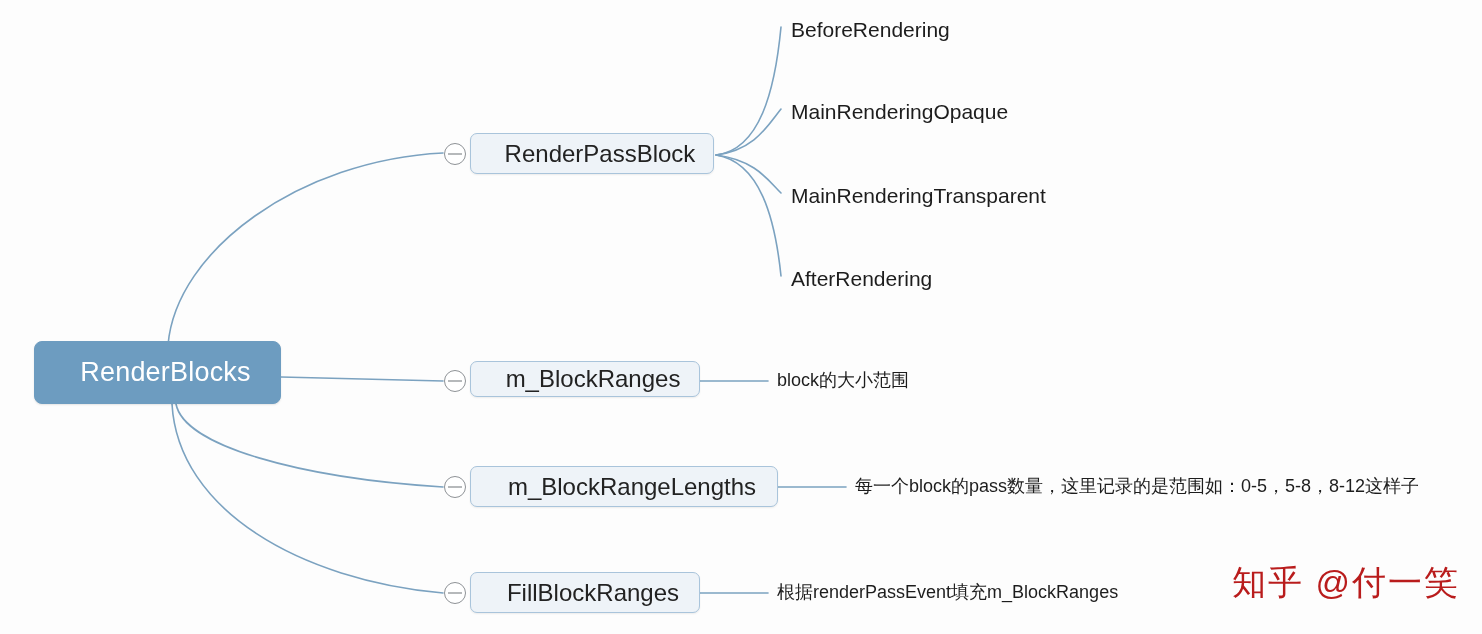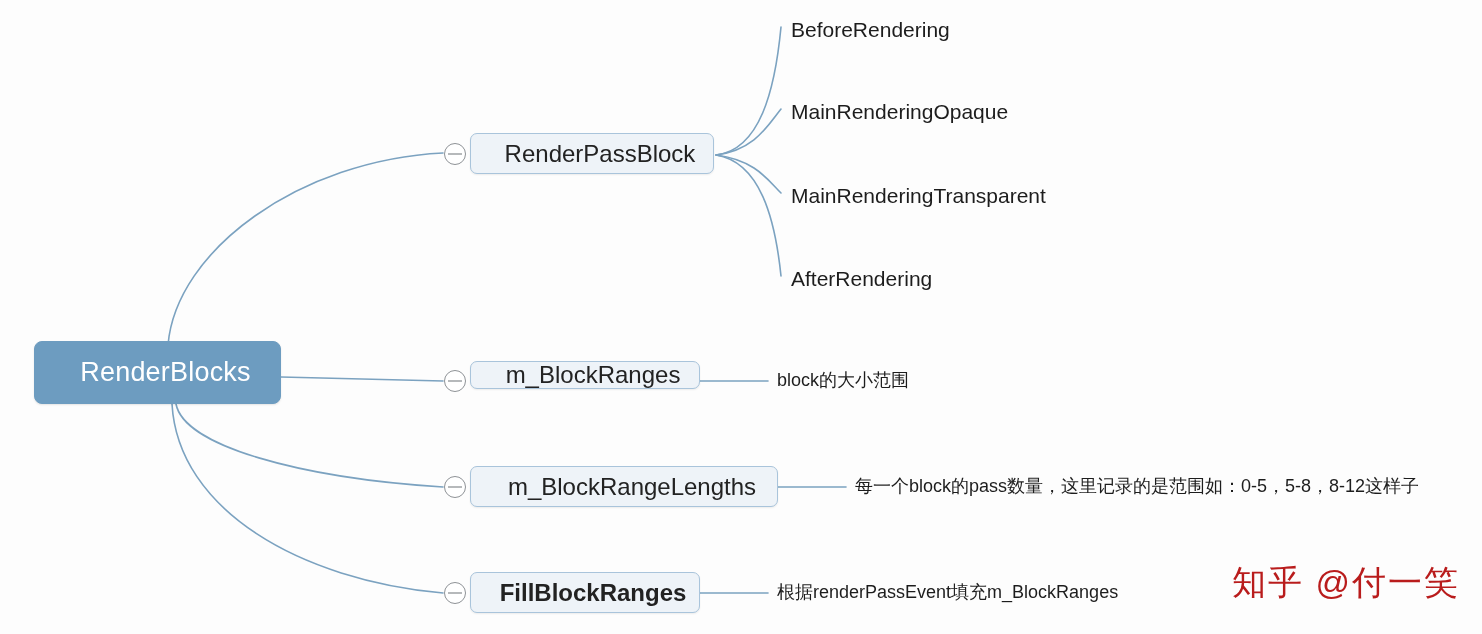--- a/index.html
+++ b/index.html
@@ -135,32 +135,32 @@
   <div class="node node-branch" style="left:470px; top:133px; width:244px; height:41px;">
     <span>RenderPassBlock</span>
   </div>
 
   <div class="leaf-label" style="left:791px; top:19px;">BeforeRendering</div>
   <div class="leaf-label" style="left:791px; top:185px;">MainRenderingTransparent</div>
   <div class="leaf-label" style="left:791px; top:101px;">MainRenderingOpaque</div>
   <div class="leaf-label" style="left:791px; top:268px;">AfterRendering</div>
 
   <div class="toggle" style="left:444px; top:370px;"></div>
-  <div class="node node-branch" style="left:470px; top:361px; width:230px; height:28px;">
+  <div class="node node-branch" style="left:470px; top:361px; width:230px; height:36px;">
     <span>m_BlockRanges</span>
   </div>
   <div class="note-label" style="left:777px; top:371px;">block的大小范围</div>
 
   <div class="toggle" style="left:444px; top:476px;"></div>
   <div class="node node-branch" style="left:470px; top:466px; width:308px; height:41px;text-align:center;">
     <span>m_BlockRangeLengths</span>
   </div>
   <div class="note-label" style="left:855px; top:477px;">每一个block的pass数量，这里记录的是范围如：0-5，5-8，8-12这样子</div>
 
   <div class="toggle" style="left:444px; top:582px;"></div>
-  <div class="node node-branch" style="left:470px; top:572px; width:230px; height:41px;font-weight:bold;">
+  <div class="node node-branch" style="left:470px; top:572px; width:230px; height:41px;">
     <span>FillBlockRanges</span>
   </div>
   <div class="note-label" style="left:777px; top:583px;">根据renderPassEvent填充m_BlockRanges</div>
 
   <div class="watermark">知乎 @付一笑</div>
 
 </div>
 
 </body></html>

